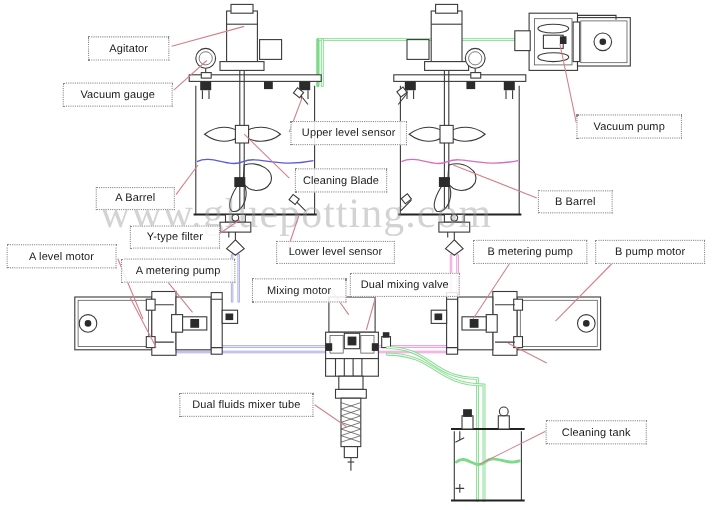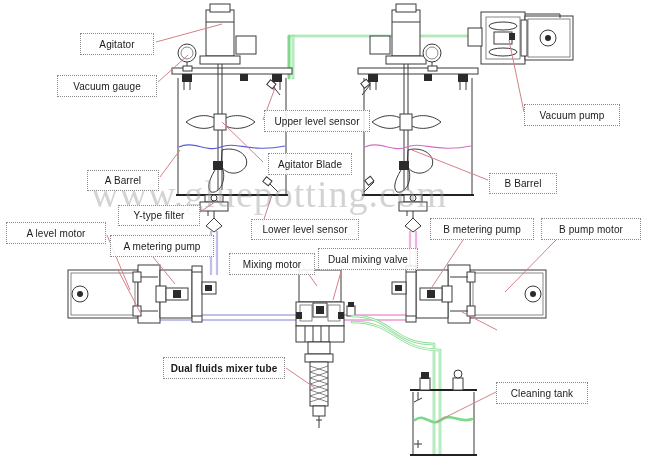--- a/index.html
+++ b/index.html
@@ -306,27 +306,27 @@
       <path class="leader" d="M496 392 L436 422"></path>
     </g>
   </svg>
 
   <div class="wm" style="left:75px; top:172px;">www.gluepotting.com</div>
 
   <div class="label" style="left:80px;  top:33px;  width:74px;  height:22px;">Agitator</div>
   <div class="label" style="left:57px;  top:75px;  width:100px; height:22px;text-align:center;">Vacuum gauge</div>
   <div class="label" style="left:524px; top:104px; width:96px;  height:22px;">Vacuum pump</div>
   <div class="label" style="left:264px; top:110px; width:106px; height:22px;">Upper level sensor</div>
-  <div class="label" style="left:268px; top:153px; width:84px;  height:22px;">Agitator Blade</div>
+  <div class="label" style="left:268px; top:153px; width:84px;  height:22px;">Cleaning Blade</div>
   <div class="label" style="left:87px;  top:170px; width:72px;  height:21px;">A Barrel</div>
   <div class="label" style="left:489px; top:173px; width:68px;  height:21px;">B Barrel</div>
   <div class="label" style="left:118px; top:205px; width:82px;  height:21px;">Y-type filter</div>
   <div class="label" style="left:251px; top:219px; width:108px; height:21px;">Lower level sensor</div>
   <div class="label" style="left:6px;   top:222px; width:100px; height:22px;">A level motor</div>
   <div class="label" style="left:110px; top:235px; width:104px; height:22px;">A metering pump</div>
   <div class="label" style="left:430px; top:218px; width:104px; height:22px;">B metering pump</div>
   <div class="label" style="left:541px; top:218px; width:100px; height:22px;">B pump motor</div>
   <div class="label" style="left:229px; top:253px; width:86px;  height:22px;">Mixing motor</div>
   <div class="label" style="left:318px; top:248px; width:100px; height:22px;">Dual mixing valve</div>
-  <div class="label" style="left:163px; top:357px; width:122px; height:22px;font-weight:bold;">Dual fluids mixer tube</div>
+  <div class="label" style="left:163px; top:357px; width:122px; height:22px;">Dual fluids mixer tube</div>
   <div class="label" style="left:496px; top:382px; width:92px;  height:22px;">Cleaning tank</div>
 
 </div>
 
 </body></html>

